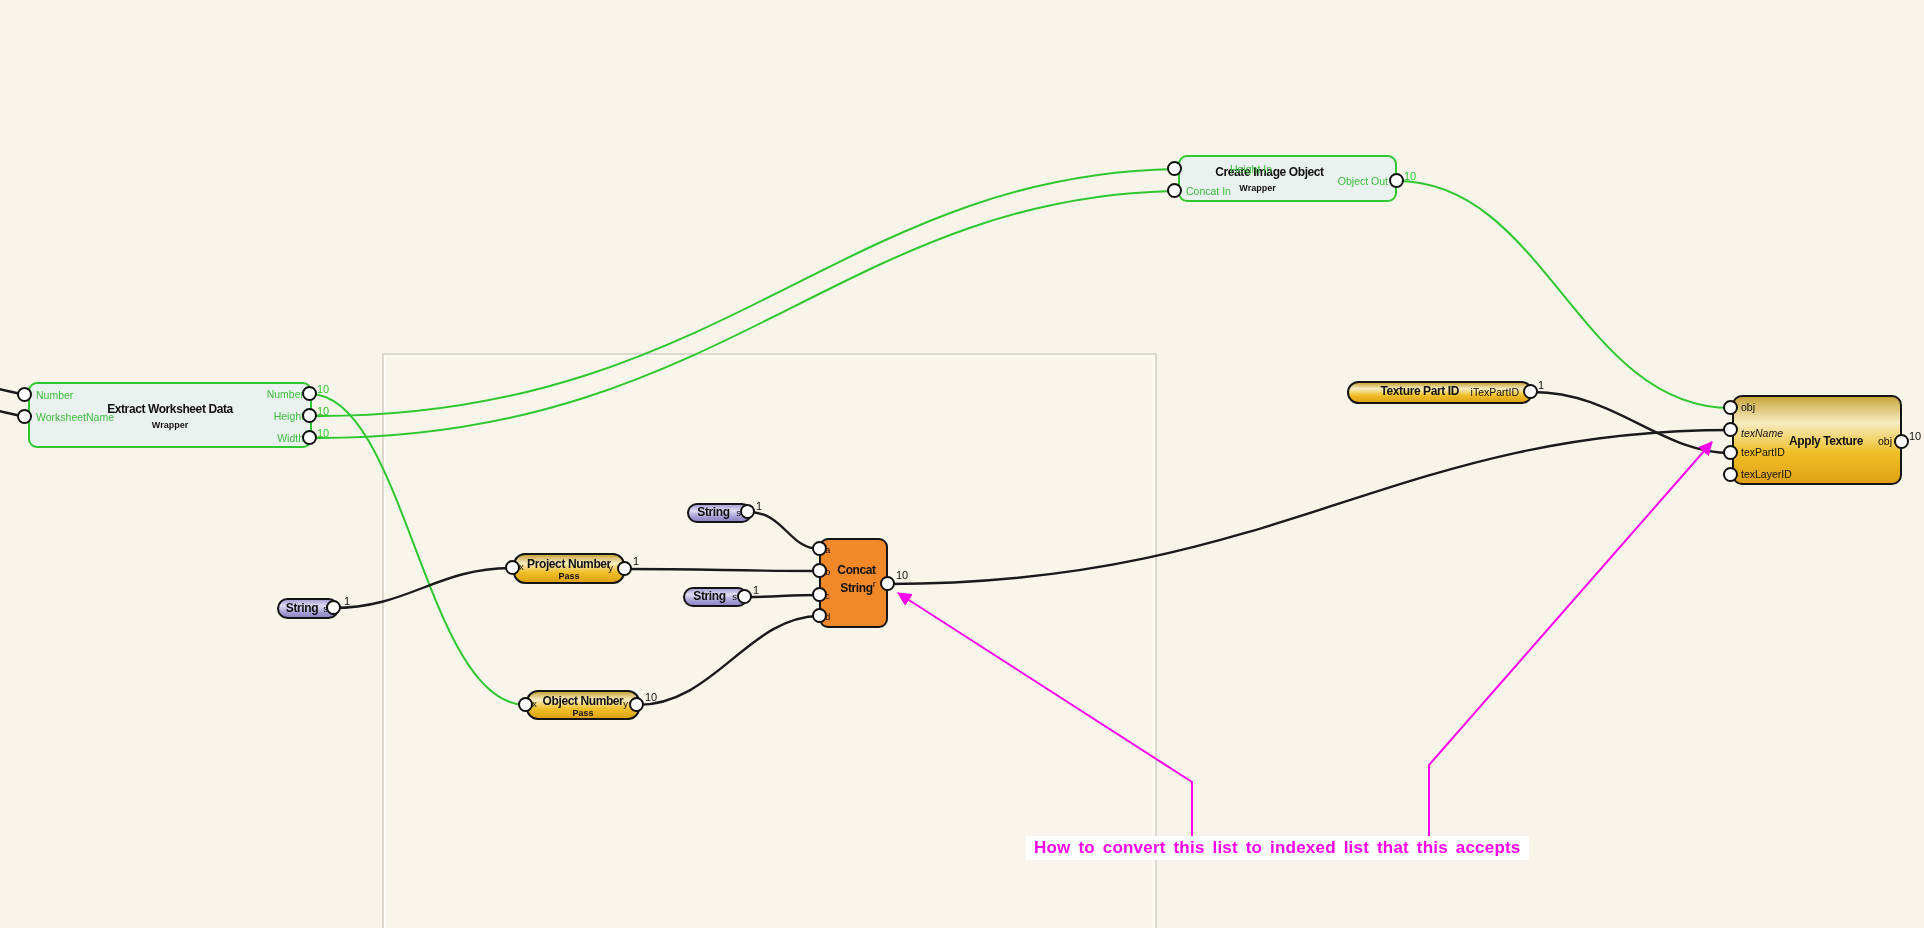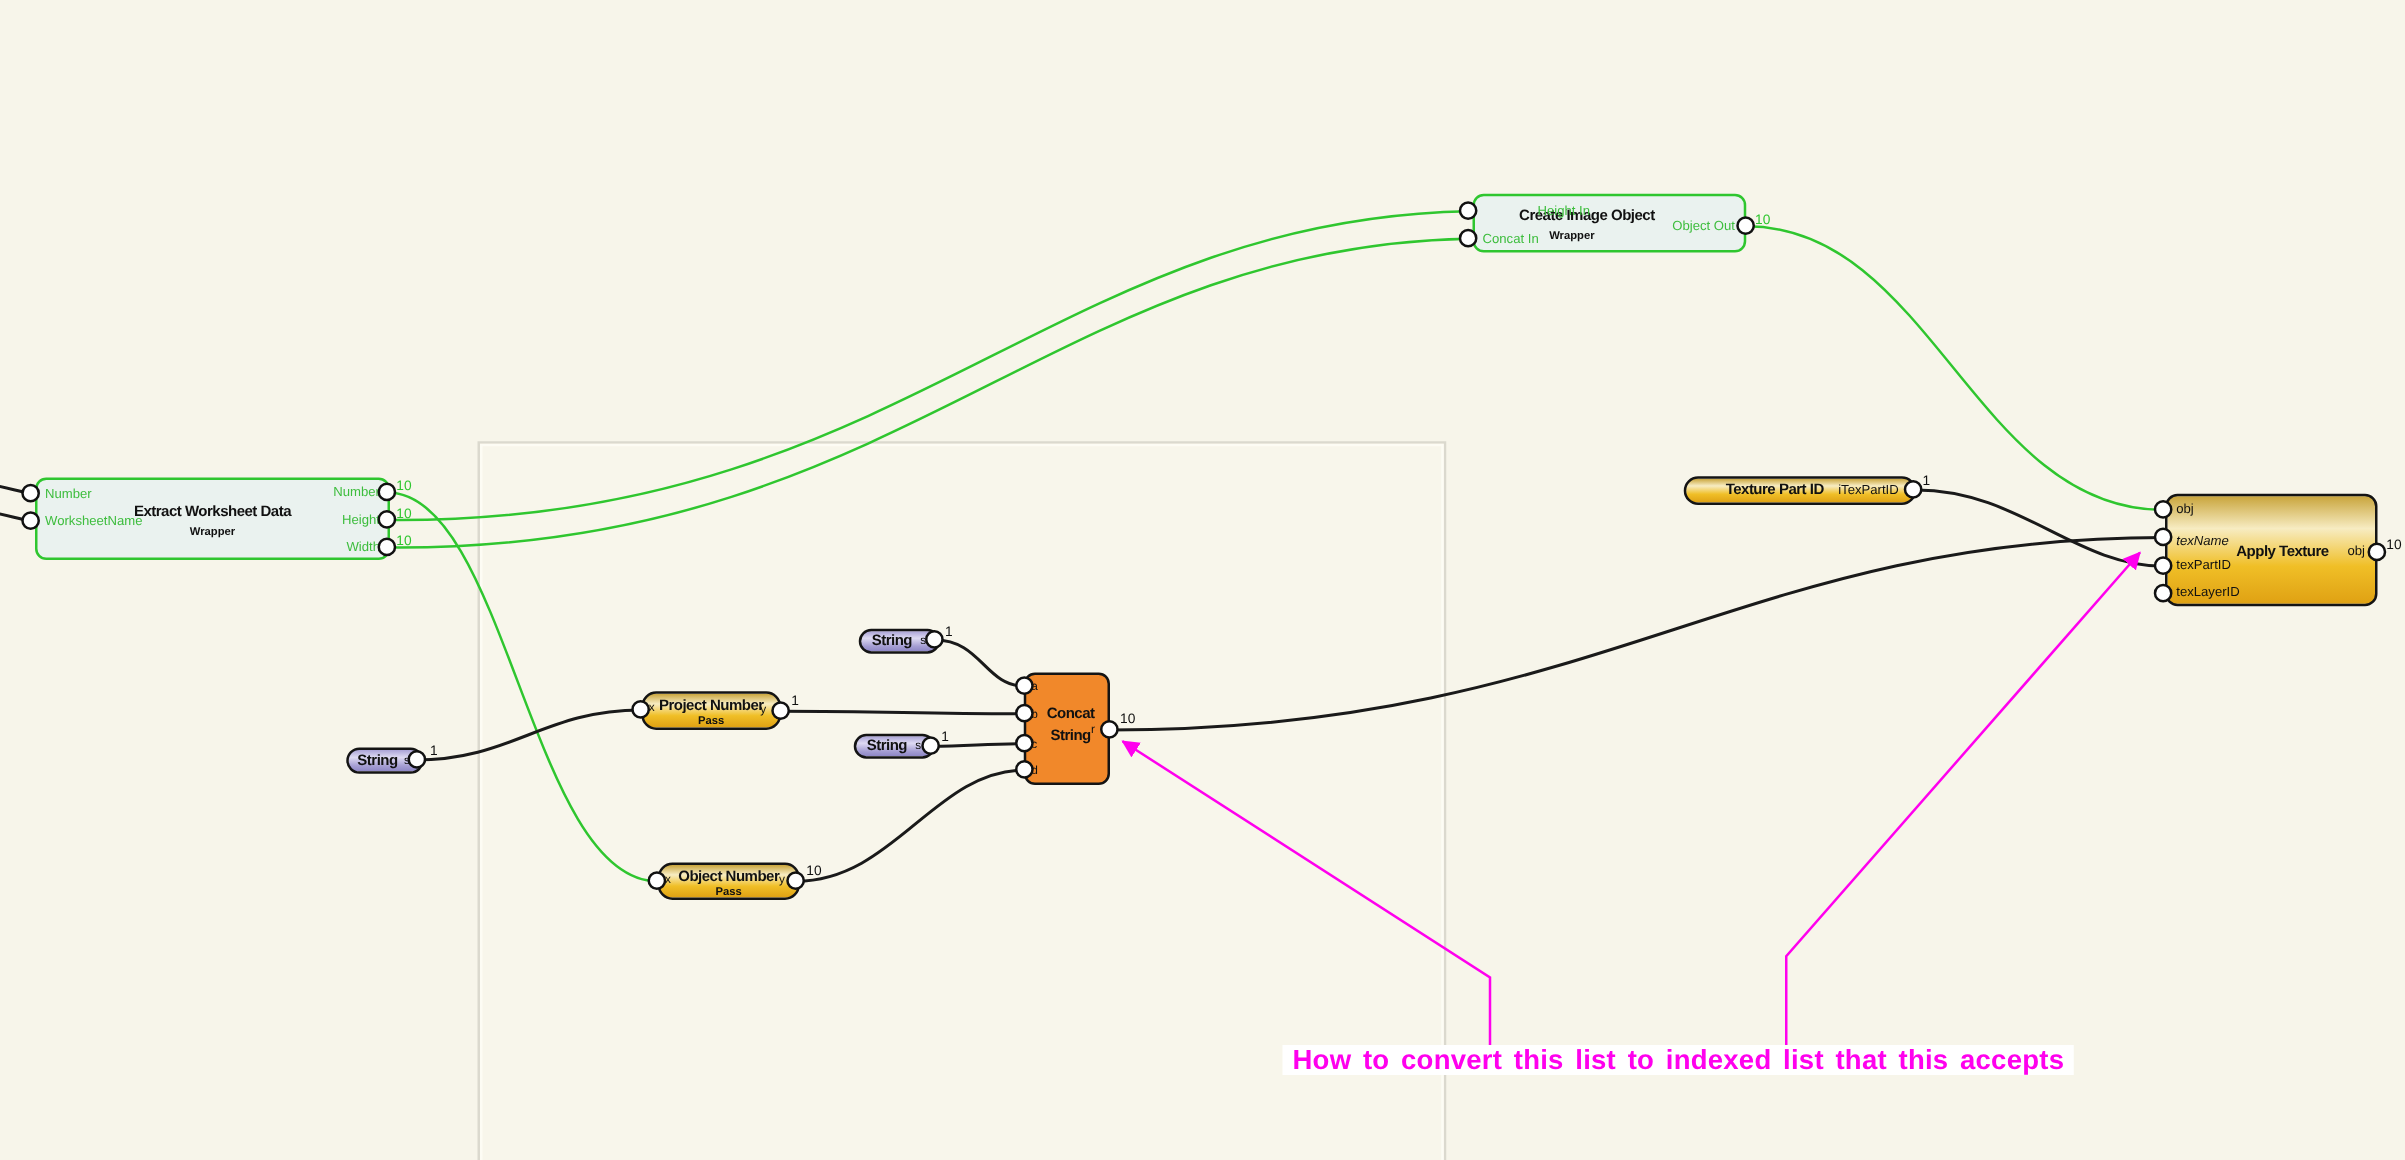--- a/index.html
+++ b/index.html
@@ -36,21 +36,21 @@
   .port{position:absolute;width:11px;height:11px;background:#fff;border:2.5px solid #111;
     border-radius:50%;z-index:4;box-sizing:content-box;}
 
   
   .count{position:absolute;font-size:11px;font-weight:normal;line-height:12px;z-index:4;white-space:nowrap;}
   .count-green{color:#2fc62f;}
   .count-black{color:#111;}
 
   
   .anno-text{position:absolute;left:1026px;top:836px;z-index:5;background:#ffffff;
-    color:#ff00ee;font-weight:bold;font-size:22px;line-height:20px;padding:2px 8px;
+    color:#ff00ee;font-weight:bold;font-size:17px;line-height:20px;padding:2px 8px;
     white-space:nowrap;letter-spacing:0.2px;word-spacing:3px;}
 </style>
 </head>
 <body>
 
 <div id="canvas">
 
   <div class="group-box"></div>
 
   <svg class="wires" width="1924" height="928" viewBox="0 0 1924 928">

